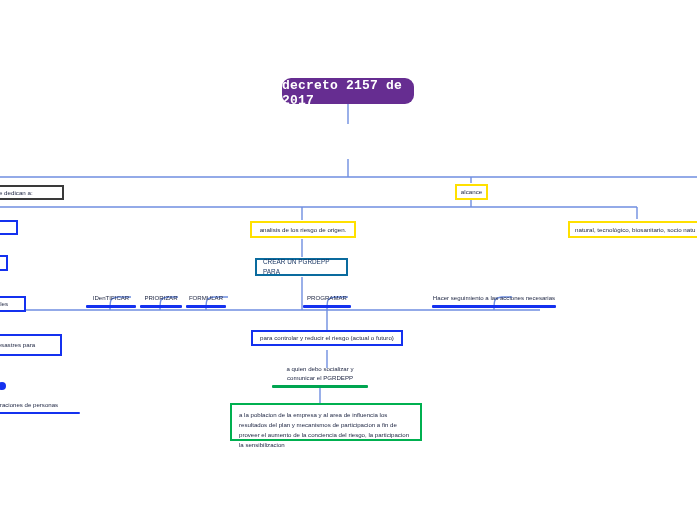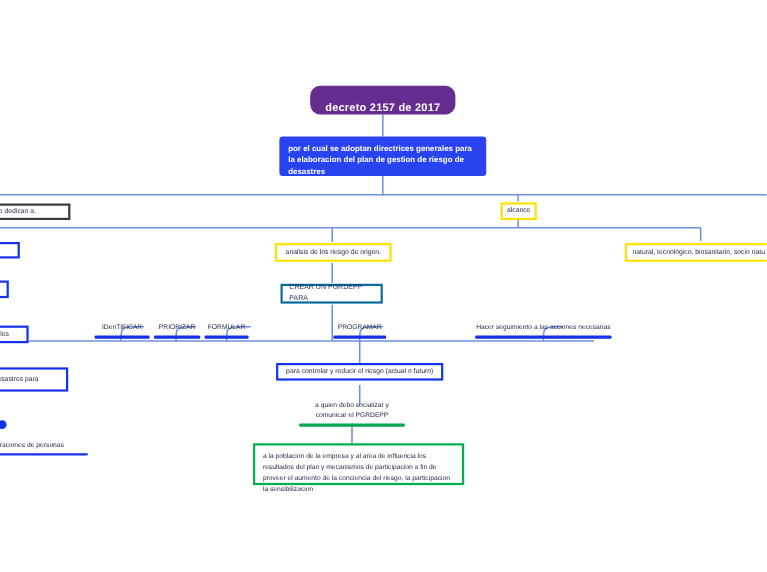--- a/index.html
+++ b/index.html
@@ -12,23 +12,24 @@
   }
   #canvas{position:absolute;left:0;top:0;width:697px;height:520px;}
   svg.links{position:absolute;left:0;top:0;width:697px;height:520px;pointer-events:none;}
 
   .node{position:absolute;box-sizing:border-box;}
 
   
   .root{
     background:#662d91;color:#ffffff;
     border-radius:9px;
-    font-weight:bold;font-size:10px;
-    display:flex;align-items:flex-end;justify-content:center;
+    font-weight:bold;font-size:13px;
+    display:flex;align-items:flex-start;justify-content:center;
     letter-spacing:.2px;
+    font-family:Liberation Mono, monospace;
   }
 
   
   .bluefill{
     background:#2a43f0;color:#ffffff;
     border:1px solid #2a43f0;border-radius:3px;
     font-weight:bold;font-size:7.2px;line-height:1.45;
     padding:5px 7px;box-sizing:border-box;
   }
 
@@ -124,23 +125,20 @@
       <path d="M327,310 L327,330"></path>
       <path d="M327,350 L327,368"></path>
       <path d="M320,385 L320,404"></path>
     </g>
   </svg>
 
   <div class="node root" style="left:282px;top:78px;width:132px;height:26px;">
     <span>decreto 2157 de 2017</span>
   </div>
 
-  <div class="node bluefill" style="left:254px;top:124px;width:188px;height:36px;">
-    <span>por el cual se adoptan directrices generales para la elaboracion del plan de gestion de riesgo de desastres</span>
-  </div>
 
   <div class="node darkout" style="left:-28px;top:185px;width:92px;height:15px;">
     <span>s que se dedican a:</span>
   </div>
 
   <div class="node yellowout" style="left:455px;top:184px;width:33px;height:16px;justify-content:center;">
     <span>alcance</span>
   </div>
 
   <div class="node blueout" style="left:-24px;top:220px;width:42px;height:15px;">

